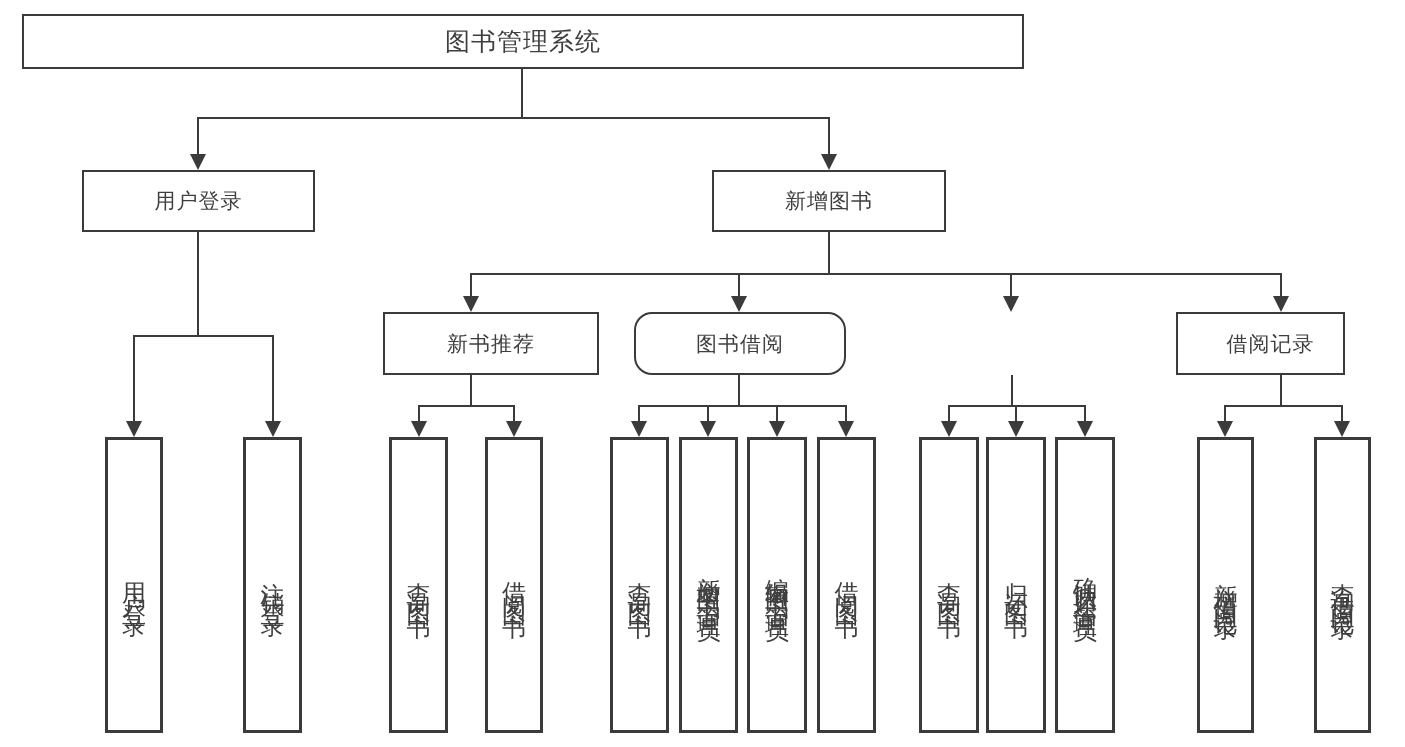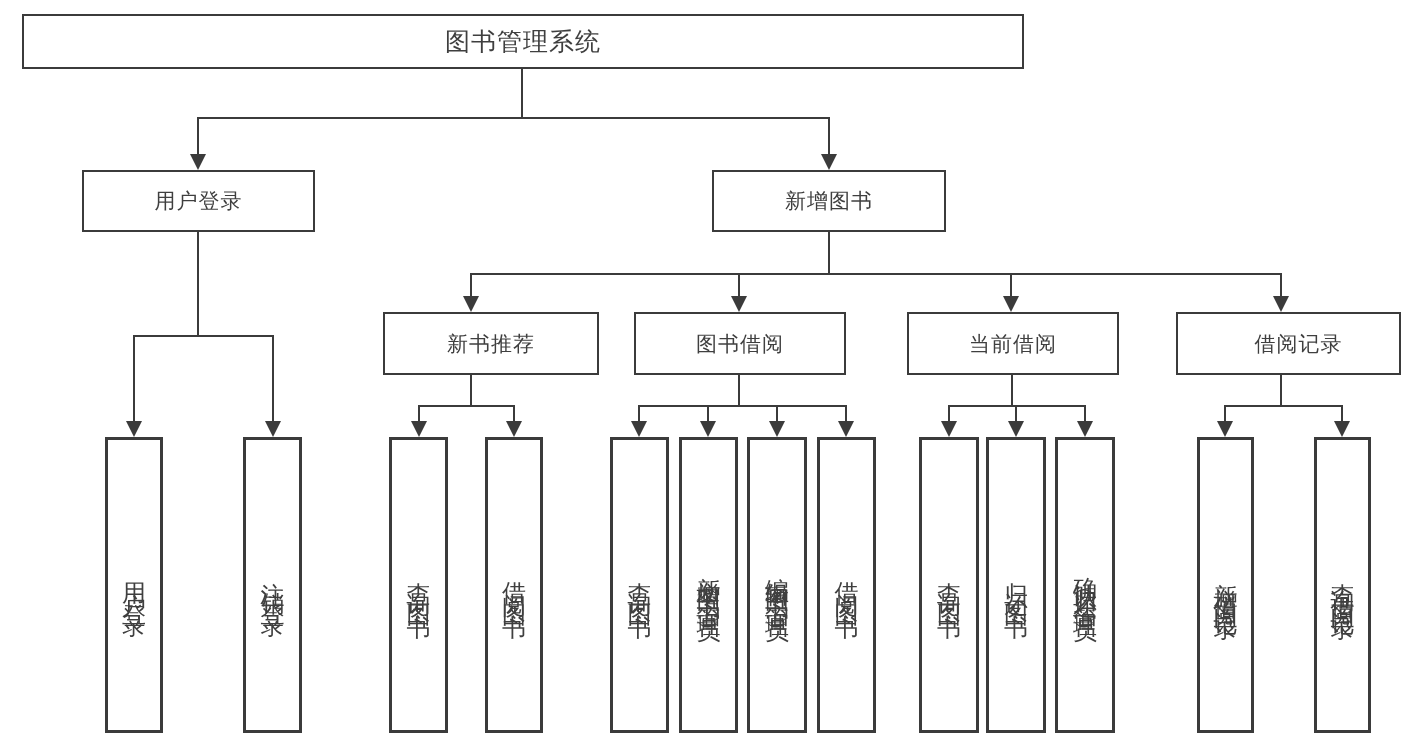--- a/index.html
+++ b/index.html
@@ -83,23 +83,22 @@
   <div class="vline" style="left:470px;top:273px;height:24px;"></div>
   <div class="arrow" style="left:463px;top:296px;"></div>
   <div class="vline" style="left:738px;top:273px;height:24px;"></div>
   <div class="arrow" style="left:731px;top:296px;"></div>
   <div class="vline" style="left:1010px;top:273px;height:24px;"></div>
   <div class="arrow" style="left:1003px;top:296px;"></div>
   <div class="vline" style="left:1280px;top:273px;height:24px;"></div>
   <div class="arrow" style="left:1273px;top:296px;"></div>
 
   <div class="box branch-box" style="left:363px;top:312px;width:216px;height:63px;margin-left:20px;">新书推荐</div>
-  <div class="box branch-box" style="left:634px;top:312px;width:212px;height:63px;">图书借阅</div>
-  <div class="box branch-box" style="left:907px;top:312px;width:212px;height:63px;">当前借阅</div>
-  <div class="box branch-box" style="left:1176px;top:312px;width:225px;height:63px;padding-left:20px;">借阅记录</div>
+  <div class="box branch-box" style="left:634px;top:312px;width:212px;height:63px;border-radius:18px;">图书借阅</div>
+  <div class="box branch-box" style="left:1176px;top:312px;width:169px;height:63px;padding-left:20px;">借阅记录</div>
 
   <div class="vline" style="left:470px;top:375px;height:30px;"></div>
   <div class="hline" style="left:418px;top:405px;width:97px;"></div>
   <div class="vline" style="left:418px;top:405px;height:17px;"></div>
   <div class="arrow" style="left:411px;top:421px;"></div>
   <div class="vline" style="left:513px;top:405px;height:17px;"></div>
   <div class="arrow" style="left:506px;top:421px;"></div>
 
   <div class="vline" style="left:738px;top:375px;height:30px;"></div>
   <div class="hline" style="left:638px;top:405px;width:209px;"></div>

